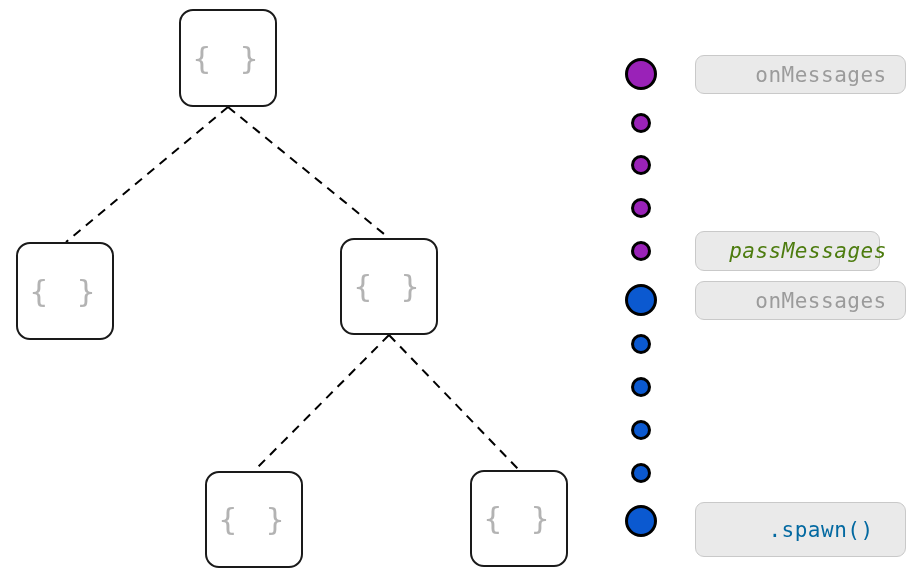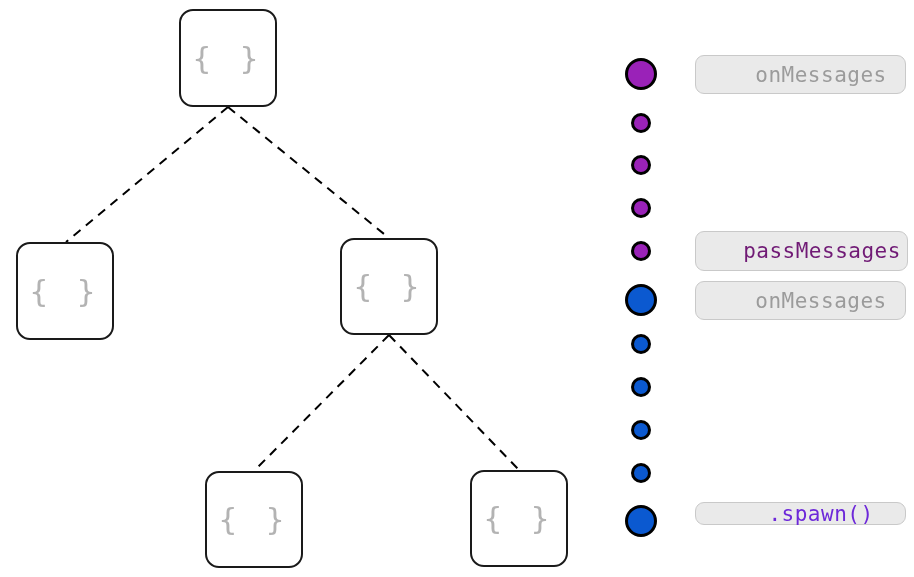--- a/index.html
+++ b/index.html
@@ -103,18 +103,18 @@
       <div class="dot" style="left: 631px; top: 155px; width: 20px; height: 20px; background: rgb(154, 34, 184); border-color: rgb(0, 0, 0); border-width: 3px;"></div>
       <div class="dot" style="left: 631px; top: 198px; width: 20px; height: 20px; background: rgb(154, 34, 184); border-color: rgb(0, 0, 0); border-width: 3px;"></div>
       <div class="dot" style="left: 631px; top: 241px; width: 20px; height: 20px; background: rgb(154, 34, 184); border-color: rgb(0, 0, 0); border-width: 3px;"></div>
       <div class="dot" style="left: 625px; top: 284px; width: 32px; height: 32px; background: rgb(11, 89, 208); border-color: rgb(0, 0, 0); border-width: 3px;"></div>
       <div class="dot" style="left: 631px; top: 334px; width: 20px; height: 20px; background: rgb(11, 89, 208); border-color: rgb(0, 0, 0); border-width: 3px;"></div>
       <div class="dot" style="left: 631px; top: 377px; width: 20px; height: 20px; background: rgb(11, 89, 208); border-color: rgb(0, 0, 0); border-width: 3px;"></div>
       <div class="dot" style="left: 631px; top: 420px; width: 20px; height: 20px; background: rgb(11, 89, 208); border-color: rgb(0, 0, 0); border-width: 3px;"></div>
       <div class="dot" style="left: 631px; top: 463px; width: 20px; height: 20px; background: rgb(11, 89, 208); border-color: rgb(0, 0, 0); border-width: 3px;"></div>
       <div class="dot" style="left: 625px; top: 505px; width: 32px; height: 32px; background: rgb(11, 89, 208); border-color: rgb(0, 0, 0); border-width: 3px;"></div>
       <div class="tag" style="left: 695px; top: 55px; width: 211px; height: 39px; background: rgb(234, 234, 234); border-color: rgb(201, 201, 201); color: rgb(155, 155, 155);">onMessages</div>
-      <div class="tag" style="left: 695px; top: 231px; width: 213px; height: 40px; background: rgb(234, 234, 234); border-color: rgb(201, 201, 201); color: #701a75;">passMessages</div>
+      <div class="tag" style="left: 695px; top: 231px; width: 185px; height: 40px; background: rgb(234, 234, 234); border-color: rgb(201, 201, 201); color: #4d7c0f; font-style: italic;">passMessages</div>
       <div class="tag" style="left: 695px; top: 281px; width: 211px; height: 39px; background: rgb(234, 234, 234); border-color: rgb(201, 201, 201); color: rgb(155, 155, 155);">onMessages</div>
-      <div class="tag" style="left: 695px; top: 502px; width: 211px; height: 23px; background: rgb(234, 234, 234); border-color: rgb(201, 201, 201); color: #6d28d9;">.spawn()</div>
+      <div class="tag" style="left: 695px; top: 502px; width: 211px; height: 55px; background: rgb(234, 234, 234); border-color: rgb(201, 201, 201); color: #0369a1;">.spawn()</div>
     </div>
 
 </div>
 
 </body></html>

